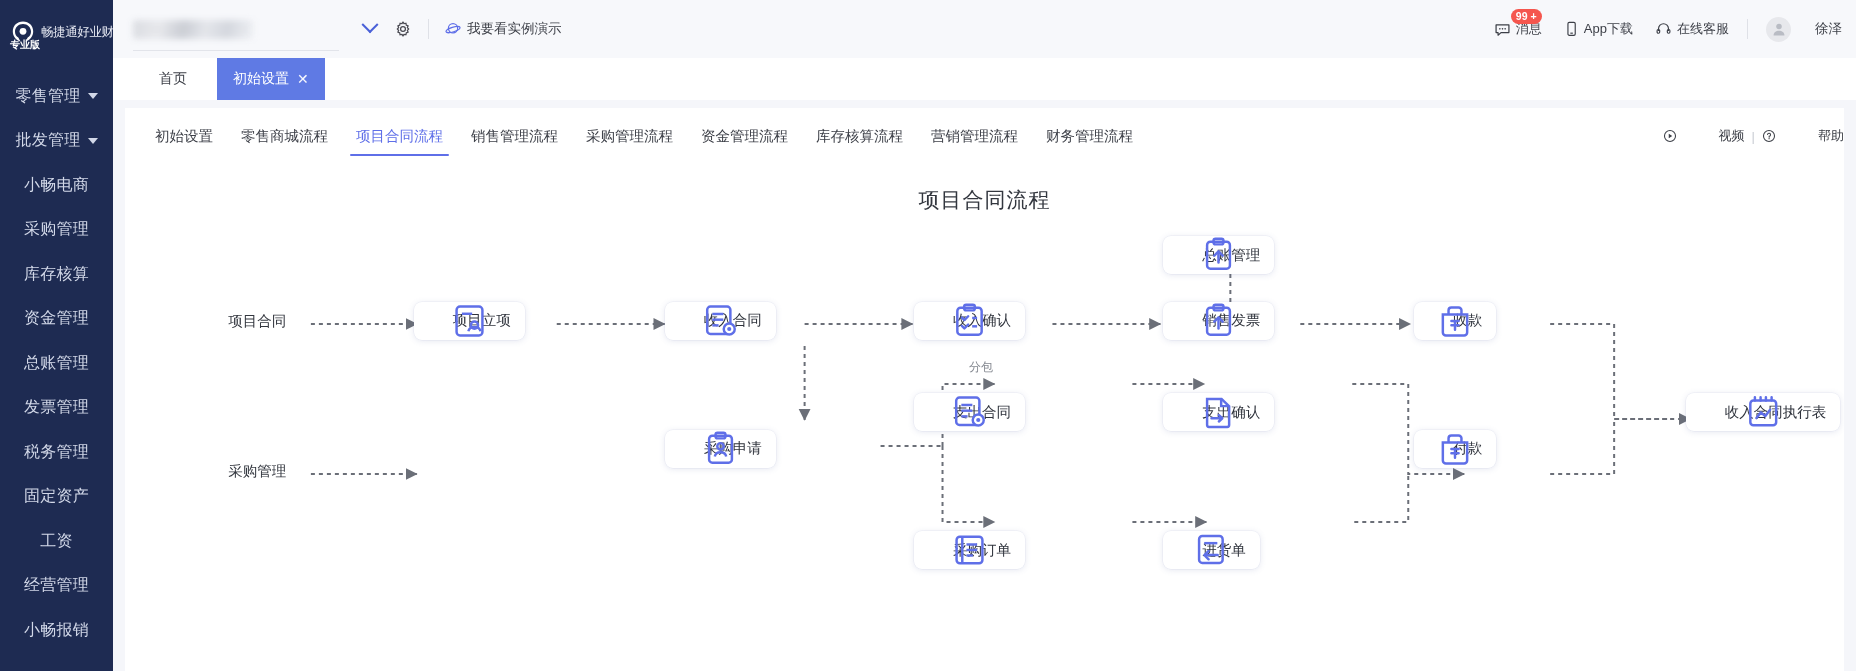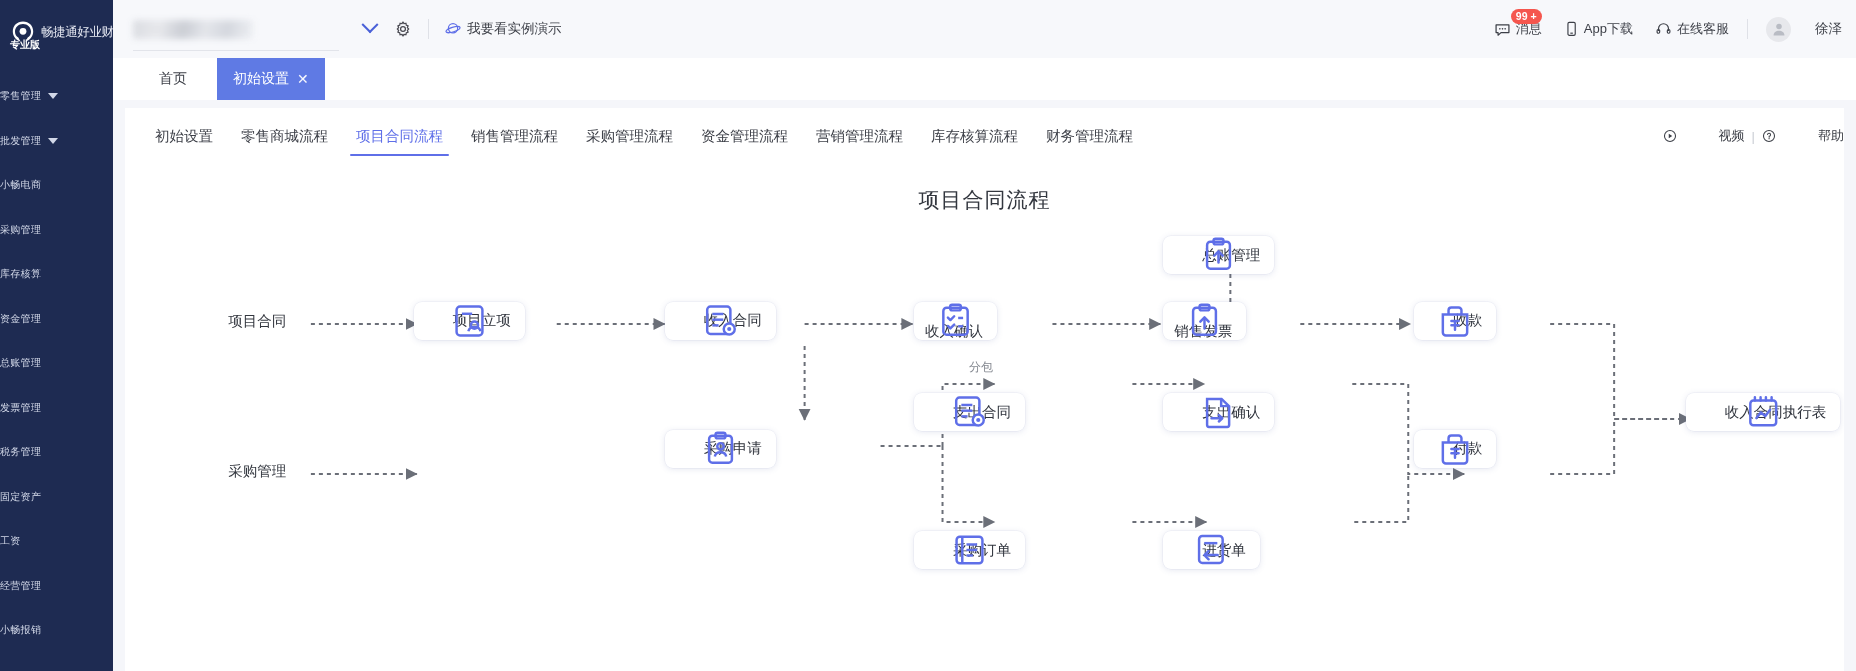--- a/index.html
+++ b/index.html
@@ -18,22 +18,22 @@
   .brand {
     height: 58px; display: flex; align-items: center; padding: 6px 0 0 10px;
     position: relative;
   }
   .brand-logo { width: 26px; height: 26px; flex:0 0 26px; position: relative; }
   .brand-logo svg { display:block; }
   .brand-text { margin-left: 5px; color:#e9ecf5; font-size: 12.5px; letter-spacing:-.4px; white-space:nowrap; }
   .brand-sub { position:absolute; left: 10px; top: 38px; color:#ffffff; font-size: 10px; font-weight:700;}
   .nav { margin-top: 16px; }
   .nav-item {
-    height: 44.5px; display:flex; align-items:center; 
-    color:#d2d8e8; font-size: 10px; letter-spacing: .3px; cursor:pointer;
+    height: 44.5px; display:flex; align-items:center; justify-content:center;
+    color:#d2d8e8; font-size: 16px; letter-spacing: .3px; cursor:pointer;
     position: relative;
   }
   .nav-item .caret {
     position: relative; margin-left: 7px; width:0; height:0;
     border-left: 5px solid transparent; border-right:5px solid transparent;
     border-top: 6px solid #d2d8e8;
   }
 
   
   .main { flex: 1 1 auto; display:flex; flex-direction:column; min-width:0; background:#f5f6fa; }
@@ -274,24 +274,24 @@
           <div class="subtab">
               <span>销售管理流程</span>
             </div>
           <div class="subtab">
               <span>采购管理流程</span>
             </div>
           <div class="subtab">
               <span>资金管理流程</span>
             </div>
           <div class="subtab">
+              <span>库存核算流程</span>
+            </div>
+          <div class="subtab">
               <span>营销管理流程</span>
-            </div>
-          <div class="subtab">
-              <span>库存核算流程</span>
             </div>
           <div class="subtab">
               <span>财务管理流程</span>
             </div>
 
           <div class="subnav-right">
             <span class="snr-item">
               <span class="ic">
                 <svg width="14" height="14" viewBox="0 0 16 16" fill="none" stroke="#3c3f47" stroke-width="1.2">
                   <circle cx="8" cy="8" r="6.3"></circle>
@@ -382,35 +382,35 @@
                 <line x1="5.7" y1="6.3" x2="11.5" y2="6.3"></line>
                 <line x1="5.7" y1="9.3" x2="11.5" y2="9.3"></line>
                 <line x1="5.7" y1="12.3" x2="9" y2="12.3"></line>
                 <circle cx="14.6" cy="14.2" r="2.9" fill="#fff"></circle>
                 <circle cx="14.6" cy="14.2" r="1.1" fill="#5f6fe8" stroke="none"></circle>
               </svg>
             </span>
             <span>收入合同</span>
           </div>
 
-          <div class="node" style="left:45.9%; top:20.5%;flex-direction:column;">
+          <div class="node" style="left:45.9%; top:20.5%;">
             <span class="nic">
               <svg width="19" height="19" viewBox="0 0 20 20" fill="none" stroke="#5f6fe8" stroke-width="1.3">
                 <rect x="3.6" y="3" width="12.8" height="14.2" rx="1.7"></rect>
                 <rect x="7.2" y="1.4" width="5.6" height="3" rx="1"></rect>
                 <path d="M6 8.2l1.3 1.3 2-2" stroke-linecap="round" stroke-linejoin="round"></path>
                 <line x1="11.4" y1="8.4" x2="14" y2="8.4"></line>
                 <path d="M6 12.6l1.3 1.3 2-2" stroke-linecap="round" stroke-linejoin="round"></path>
                 <line x1="11.4" y1="12.8" x2="14" y2="12.8"></line>
               </svg>
             </span>
             <span>收入确认</span>
           </div>
 
-          <div class="node" style="left:60.4%; top:20.5%;flex-direction:column;">
+          <div class="node" style="left:60.4%; top:20.5%;">
             <span class="nic">
               <svg width="19" height="19" viewBox="0 0 20 20" fill="none" stroke="#5f6fe8" stroke-width="1.3">
                 <rect x="4" y="3" width="12" height="14.2" rx="1.7"></rect>
                 <rect x="7.4" y="1.4" width="5.2" height="3" rx="1"></rect>
                 <path d="M10 14V8.4" stroke-linecap="round"></path>
                 <path d="M7.8 10.3 10 8.1l2.2 2.2" stroke-linecap="round" stroke-linejoin="round"></path>
               </svg>
             </span>
             <span>销售发票</span>
           </div>

